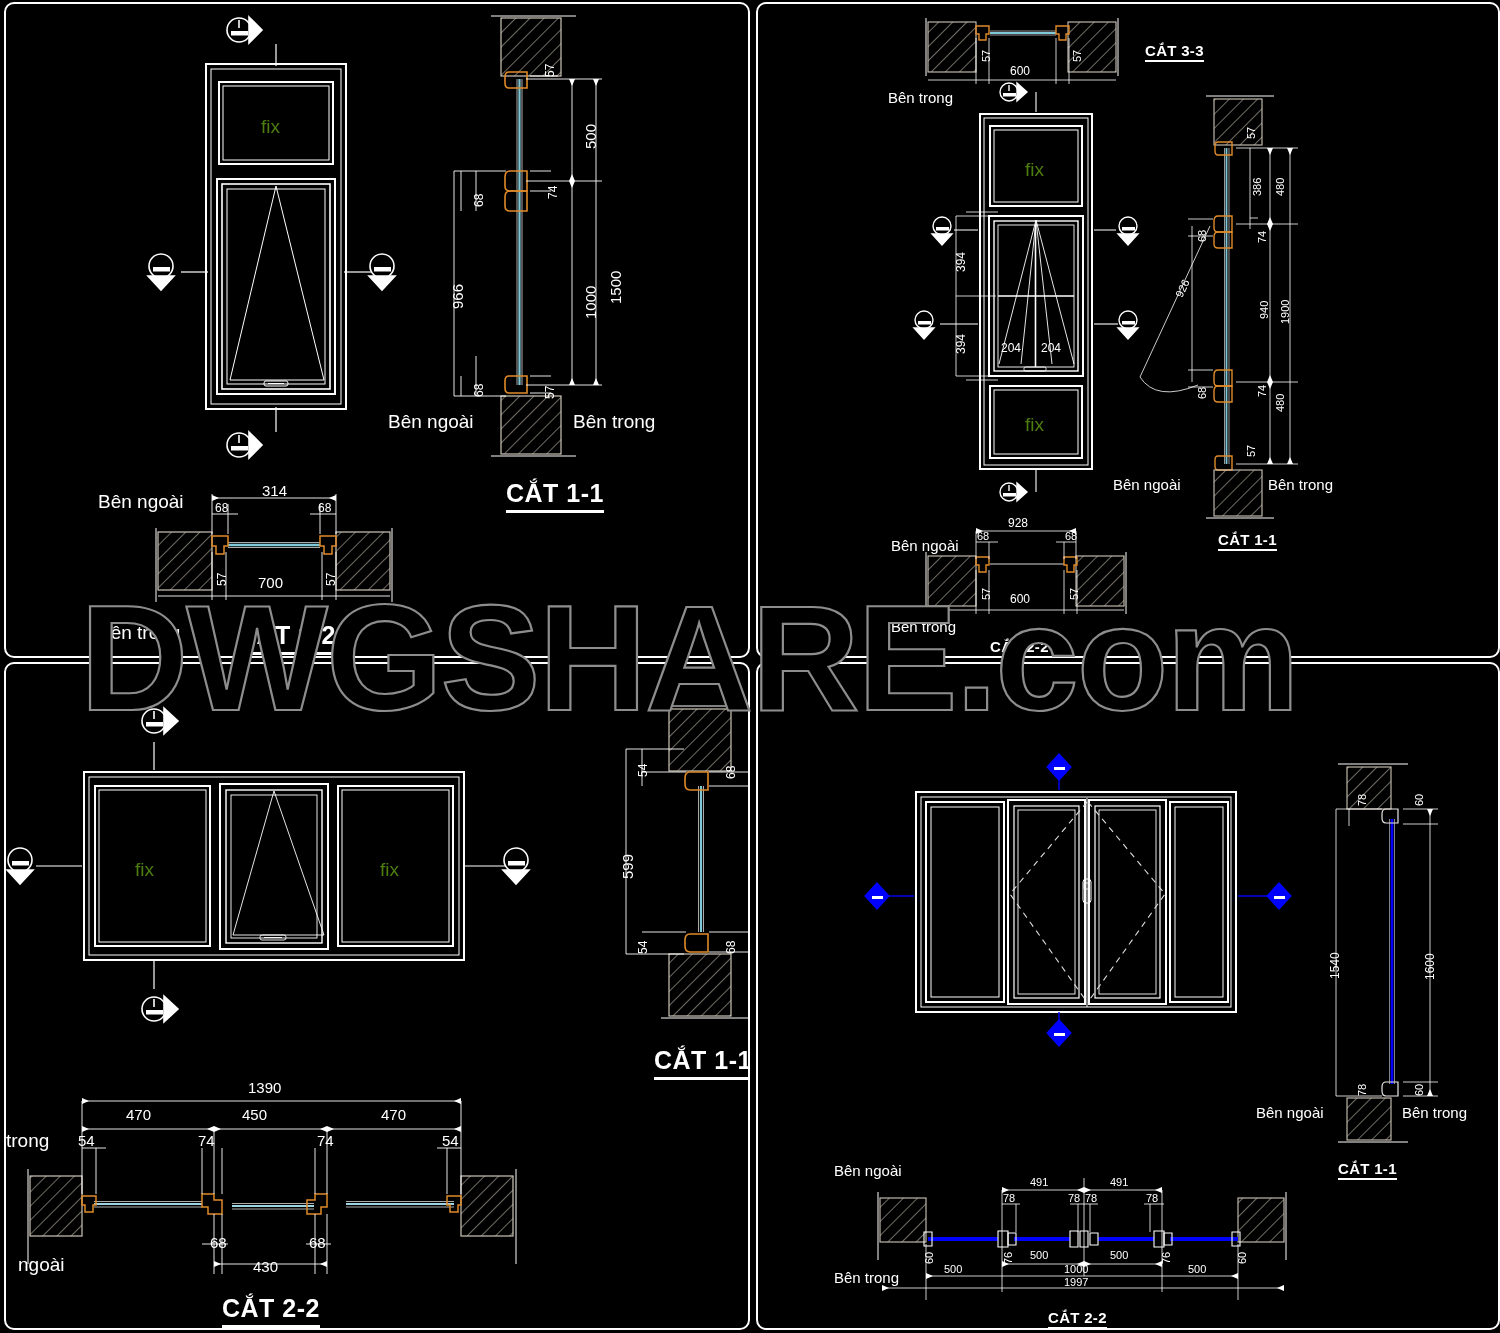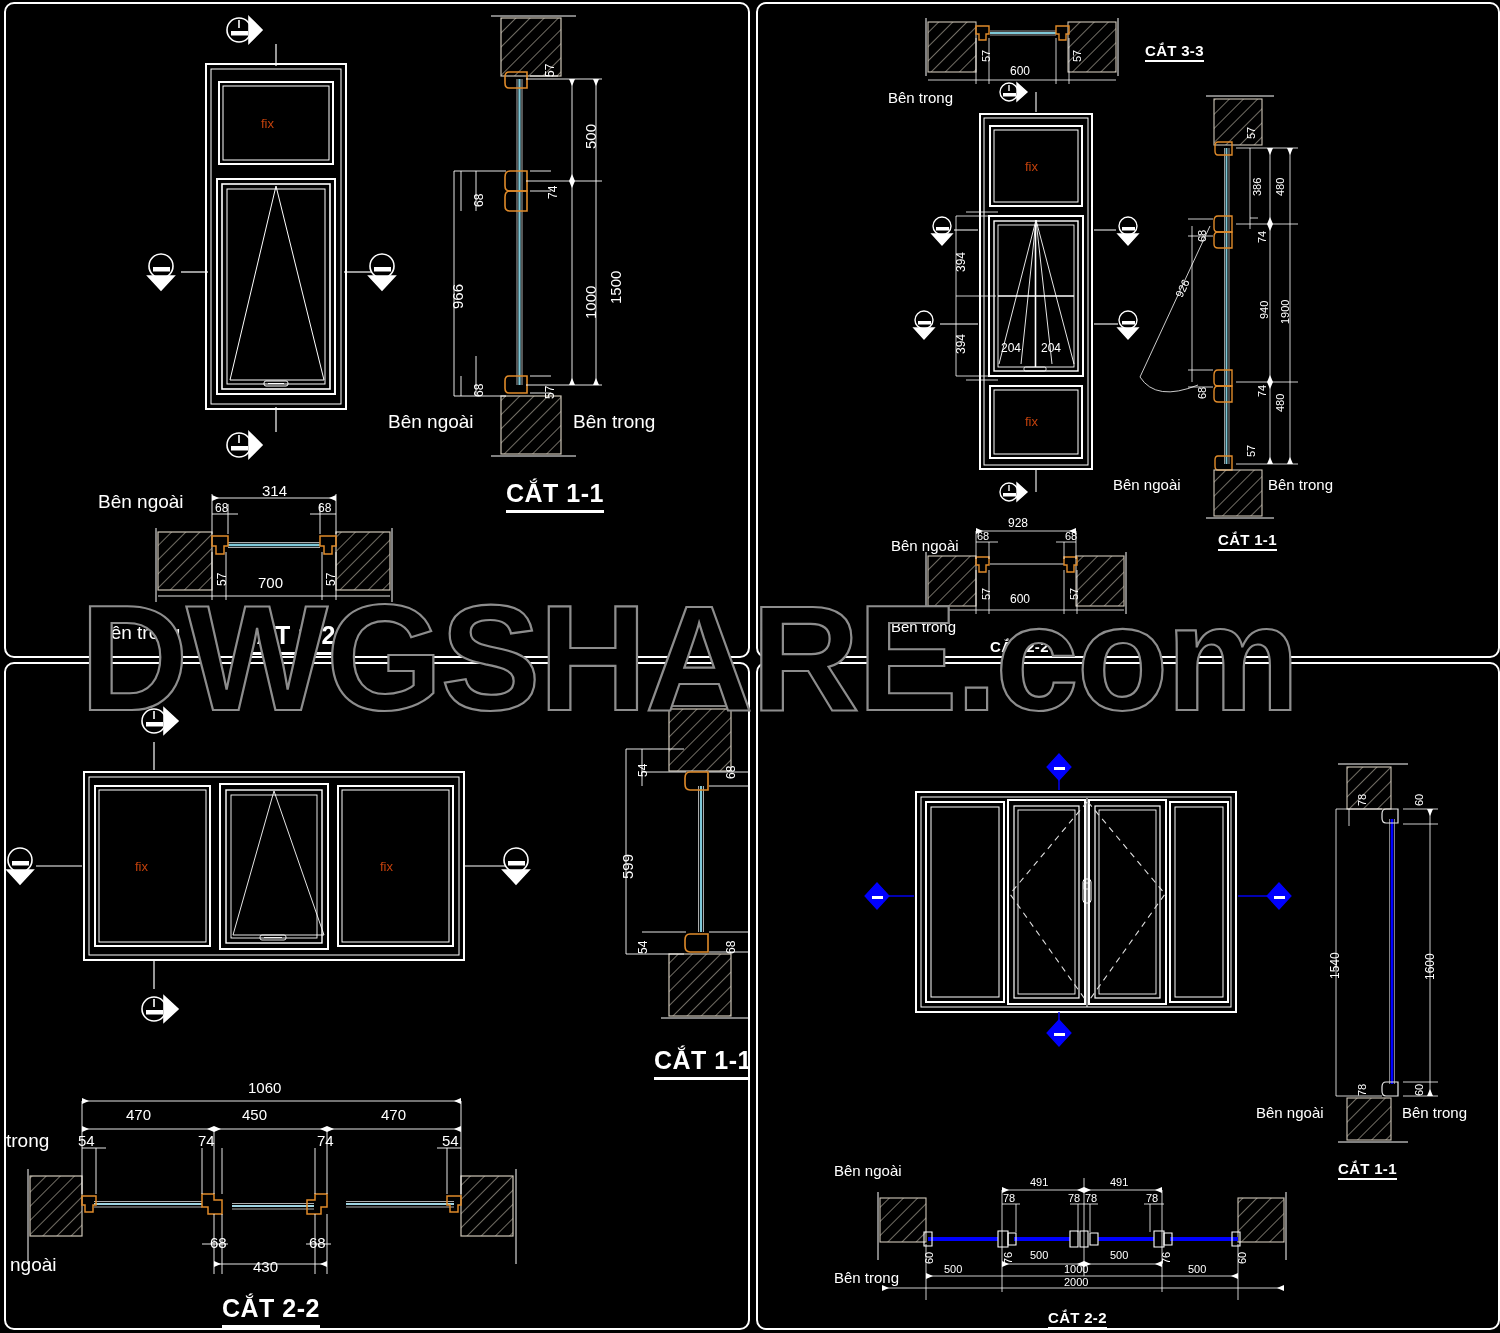--- a/index.html
+++ b/index.html
@@ -21,21 +21,21 @@
 
   .lbl{position:absolute;color:#ffffff;white-space:nowrap;font-family:"Liberation Sans",sans-serif;}
   .vn{font-size:19px;}
   .vn-s{font-size:15px;}
   .ttl{font-weight:bold;font-size:25px;letter-spacing:.5px;border-bottom:3px solid #fff;padding-bottom:2px;}
   .ttl-s{font-weight:bold;font-size:15px;letter-spacing:.3px;border-bottom:2px solid #fff;padding-bottom:1px;}
   .dim{font-size:15px;color:#ffffff;}
   .dim-s{font-size:12px;color:#ffffff;}
   .dim-xs{font-size:11px;color:#ffffff;}
   .rot90{transform:rotate(-90deg);transform-origin:left top;}
-  .fixlbl{font-size:13px;color:#c2410c;}
+  .fixlbl{font-size:19px;color:#4d7c0f;}
 </style>
 </head>
 <body>
 
 <div id="stage">
 
   <div class="panel" id="p-tl">
     <svg class="svgfull" viewBox="0 0 742 652" preserveAspectRatio="none">
       <defs>
         <pattern id="h1" width="10" height="10" patternUnits="userSpaceOnUse" patternTransform="rotate(45)">
@@ -529,33 +529,33 @@
     <span class="lbl fixlbl" style="left:129px;top:195px;">fix</span>
     <span class="lbl fixlbl" style="left:374px;top:195px;">fix</span>
 
     <span class="lbl dim-s rot90" style="left:630px;top:113px;">54</span>
     <span class="lbl dim-s rot90" style="left:718px;top:115px;">68</span>
     <span class="lbl dim rot90" style="left:613px;top:215px;">599</span>
     <span class="lbl dim-s rot90" style="left:630px;top:290px;">54</span>
     <span class="lbl dim-s rot90" style="left:718px;top:290px;">68</span>
     <span class="lbl ttl" style="left:648px;top:382px;">CẮT 1-1</span>
 
-    <span class="lbl dim" style="left:242px;top:415px;">1060</span>
+    <span class="lbl dim" style="left:242px;top:415px;">1390</span>
     <span class="lbl dim" style="left:120px;top:442px;">470</span>
     <span class="lbl dim" style="left:236px;top:442px;">450</span>
     <span class="lbl dim" style="left:375px;top:442px;">470</span>
     <span class="lbl dim" style="left:72px;top:468px;">54</span>
     <span class="lbl dim" style="left:192px;top:468px;">74</span>
     <span class="lbl dim" style="left:311px;top:468px;">74</span>
     <span class="lbl dim" style="left:436px;top:468px;">54</span>
     <span class="lbl dim" style="left:204px;top:570px;">68</span>
     <span class="lbl dim" style="left:303px;top:570px;">68</span>
     <span class="lbl dim" style="left:247px;top:594px;">430</span>
     <span class="lbl vn" style="left:0px;top:466px;">trong</span>
-    <span class="lbl vn" style="left:4px;top:590px;">ngoài</span>
+    <span class="lbl vn" style="left:12px;top:590px;">ngoài</span>
     <span class="lbl ttl" style="left:216px;top:630px;">CẮT 2-2</span>
   </div>
 
   <div class="panel" id="p-br">
     <svg class="svgfull" viewBox="0 0 740 664" preserveAspectRatio="none">
       <defs>
         <pattern id="h4" width="10" height="10" patternUnits="userSpaceOnUse" patternTransform="rotate(45)">
           <line x1="0" y1="0" x2="0" y2="10" stroke="#cfc7b8" stroke-width="1.1"></line>
         </pattern>
       </defs>
@@ -707,21 +707,21 @@
     <span class="lbl dim-xs" style="left:388px;top:528px;">78</span>
     <span class="lbl dim-xs rot90" style="left:165px;top:600px;">60</span>
     <span class="lbl dim-xs rot90" style="left:244px;top:600px;">76</span>
     <span class="lbl dim-xs rot90" style="left:402px;top:600px;">76</span>
     <span class="lbl dim-xs rot90" style="left:478px;top:600px;">60</span>
     <span class="lbl dim-xs" style="left:272px;top:585px;">500</span>
     <span class="lbl dim-xs" style="left:352px;top:585px;">500</span>
     <span class="lbl dim-xs" style="left:306px;top:599px;">1000</span>
     <span class="lbl dim-xs" style="left:186px;top:599px;">500</span>
     <span class="lbl dim-xs" style="left:430px;top:599px;">500</span>
-    <span class="lbl dim-xs" style="left:306px;top:612px;">2000</span>
+    <span class="lbl dim-xs" style="left:306px;top:612px;">1997</span>
     <span class="lbl ttl-s" style="left:290px;top:645px;">CẮT 2-2</span>
   </div>
 
   <svg id="wm" viewBox="0 0 1500 200" preserveAspectRatio="none">
     <text x="80" y="150">DWGSHARE.com</text>
   </svg>
 
 </div>
 
 </body></html>

